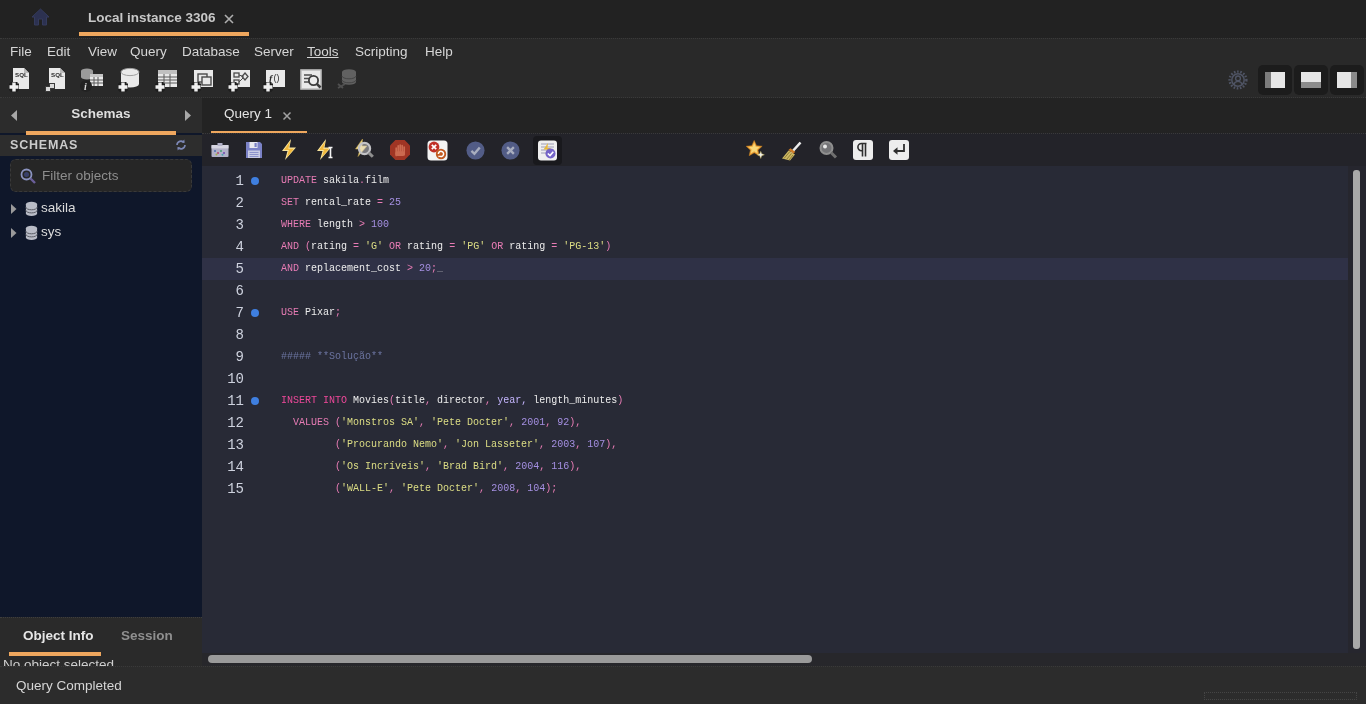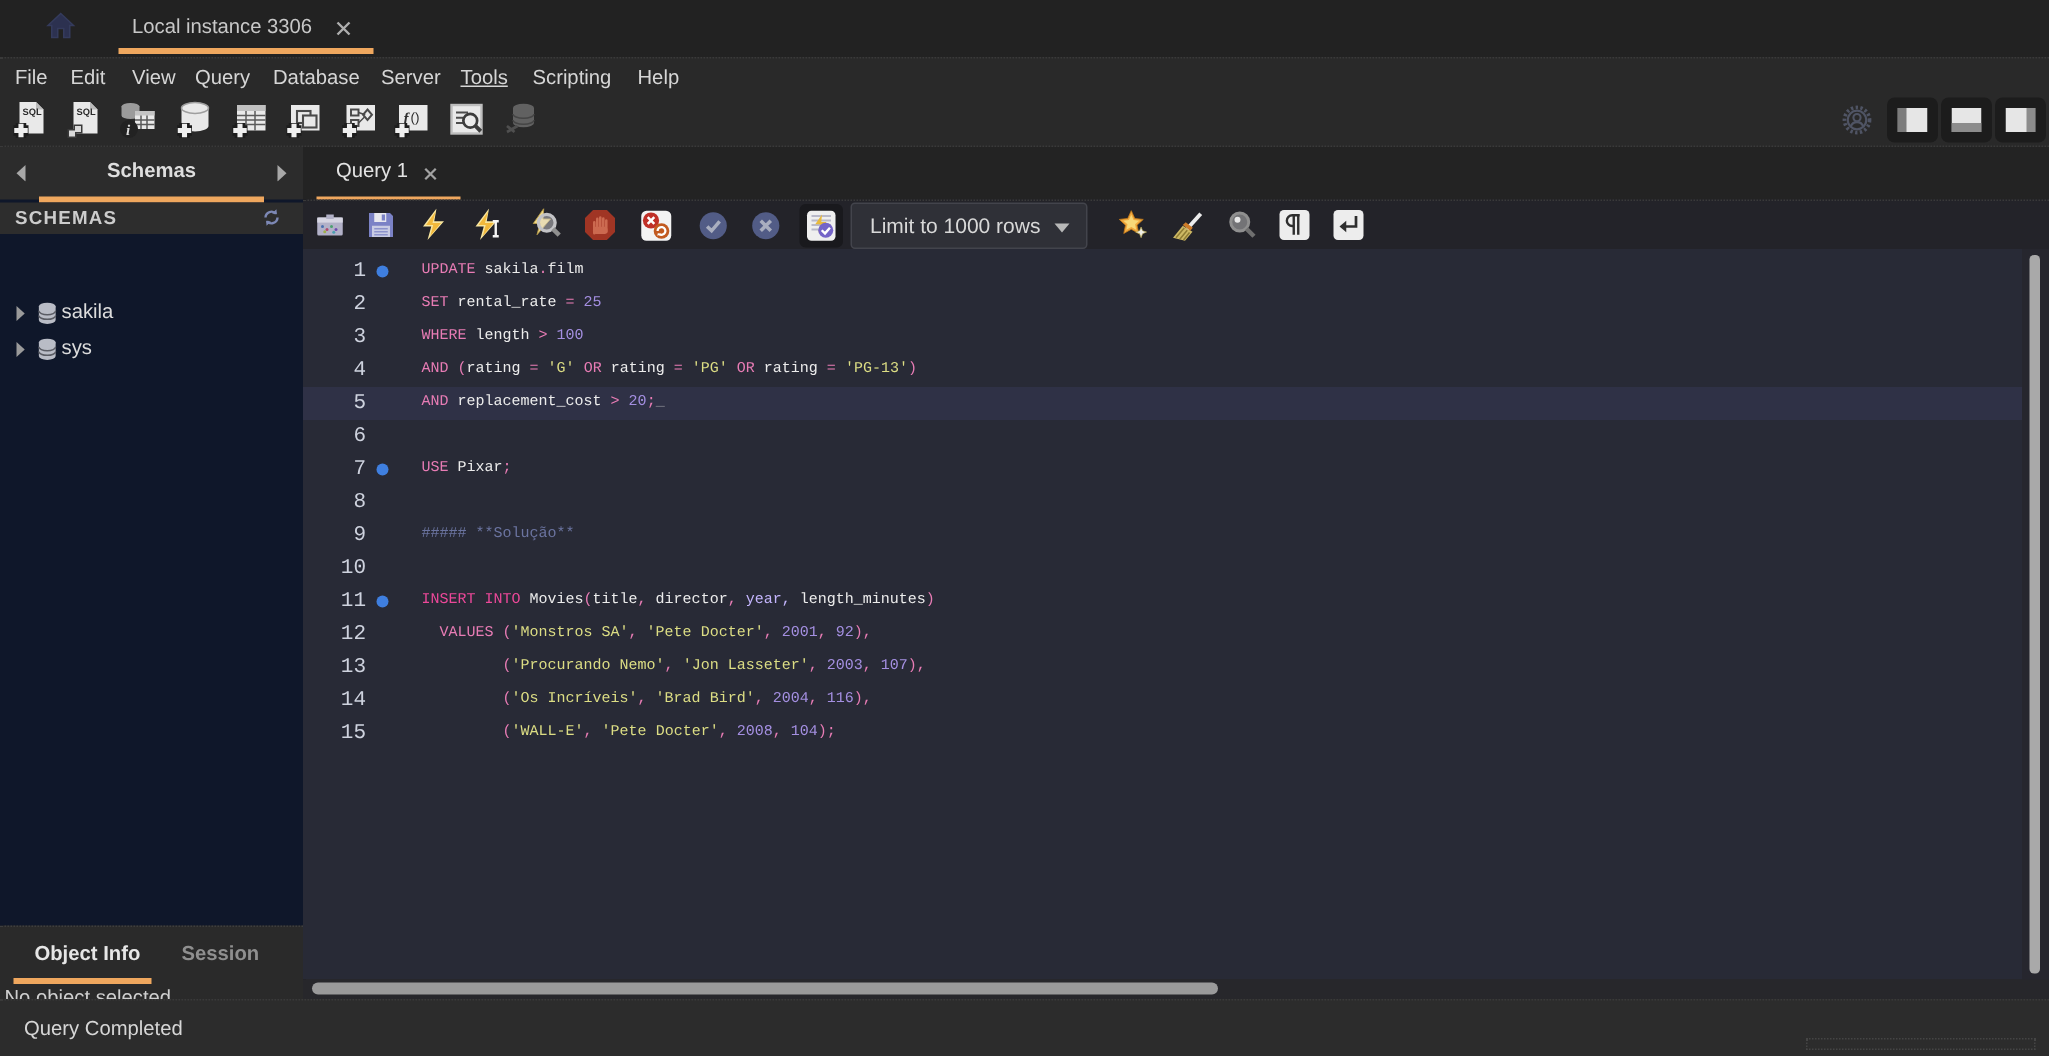--- a/index.html
+++ b/index.html
@@ -10,21 +10,21 @@
   svg { display:block; }
   .mono { font-family:"Liberation Mono",monospace; }
 </style>
 </head>
 <body>
 
 <div class="abs" style="left:0;top:0;width:1366px;height:38px;background:#222222;">
   <svg class="abs" style="left:30px;top:7px;" width="21" height="21" viewBox="0 0 21 21">
     <path d="M10.5 2 L19 10 L16.5 10 L16.5 18 L12.5 18 L12.5 12 L8.5 12 L8.5 18 L4.5 18 L4.5 10 L2 10 Z" fill="#2c3150" stroke="#343b5c" stroke-width="1"></path>
   </svg>
-  <div class="abs" style="left:88px;top:10px;font-size:13.5px;font-weight:normal;color:#c8c8c8;">Local instance 3306</div>
+  <div class="abs" style="left:88px;top:10px;font-size:13.5px;font-weight:bold;color:#c8c8c8;">Local instance 3306</div>
   <svg class="abs" style="left:222px;top:12px;" width="14" height="14" viewBox="0 0 14 14">
     <path d="M3 3 L11 11 M11 3 L3 11" stroke="#aeaeae" stroke-width="1.6"></path>
   </svg>
   <div class="abs orange" style="left:79px;top:32px;width:170px;"></div>
 </div>
 
 <div class="abs" style="left:0;top:38px;width:1366px;height:24px;background:#292929;border-top:1px dotted #3a3a3a;">
   <div class="abs" style="top:5px;left:0;width:1200px;height:17px;font-size:13.5px;color:#d6d6d6;">
     <span class="abs" style="left:10px;">File</span>
     <span class="abs" style="left:47px;">Edit</span>
@@ -161,20 +161,28 @@
   </div>
 
   <div class="abs" style="left:0;top:37px;width:202px;height:21px;background:#2d2d2d;">
     <div class="abs" style="left:10px;top:3px;font-size:12.5px;font-weight:bold;letter-spacing:0.8px;color:#cccccc;">SCHEMAS</div>
     <svg class="abs" style="left:174px;top:3px;" width="14" height="14" viewBox="0 0 14 14">
       <path d="M3 7 a4 4 0 0 1 7-2.5 M11 7 a4 4 0 0 1 -7 2.5" stroke="#7d88b5" stroke-width="1.6" fill="none"></path>
       <path d="M10.3 1.5 L10.6 4.8 L7.4 4.4 Z M3.7 12.5 L3.4 9.2 L6.6 9.6 Z" fill="#7d88b5"></path>
     </svg>
   </div>
 
+  <div class="abs" style="left:10px;top:61px;width:182px;height:33px;background:#262626;border:1px dashed #393939;border-radius:6px;">
+    <svg class="abs" style="left:8px;top:7px;" width="18" height="18" viewBox="0 0 18 18">
+      <circle cx="7.5" cy="7.5" r="5" fill="none" stroke="#8b93c0" stroke-width="1.8"></circle>
+      <circle cx="7.5" cy="7.5" r="2.5" fill="#39406b"></circle>
+      <path d="M11.5 11.5 L16 16" stroke="#6b5f9a" stroke-width="2.4"></path>
+    </svg>
+    <div class="abs" style="left:31px;top:8px;font-size:13.5px;color:#8e8e8e;">Filter objects</div>
+  </div>
 
   <div class="abs" style="left:0;top:99px;width:202px;height:48px;">
     <svg class="abs" style="left:10px;top:7px;" width="7" height="10" viewBox="0 0 7 10">
         <path d="M1 0 L6.5 5 L1 10 Z" fill="#9a9a9a"></path>
       </svg>
     <svg class="abs" style="left:24px;top:4px;" width="15" height="16" viewBox="0 0 15 16">
       <ellipse cx="7.5" cy="3.4" rx="5.6" ry="2.6" fill="#b9bcc6"></ellipse>
       <path d="M1.9 3.4 L1.9 12.4 a5.6 2.6 0 0 0 11.2 0 L13.1 3.4" fill="#b9bcc6"></path>
       <path d="M1.9 6.2 a5.6 2.6 0 0 0 11.2 0 M1.9 9.3 a5.6 2.6 0 0 0 11.2 0" stroke="#5a5c64" stroke-width="1" fill="none"></path>
     </svg>
@@ -205,26 +213,20 @@
   <svg class="abs" style="left:79px;top:12px;" width="12" height="12" viewBox="0 0 12 12">
     <path d="M2.5 2.5 L9.5 9.5 M9.5 2.5 L2.5 9.5" stroke="#a2a2a2" stroke-width="1.5"></path>
   </svg>
   <div class="abs orange" style="left:9px;top:33px;width:96px;"></div>
 </div>
 
 <div class="abs" style="left:202px;top:133px;width:1164px;height:33px;background:#232329;border-top:1px dotted #3a3a3a;" id="qtoolbar">
 
   <div class="abs" style="left:331px;top:2px;width:29px;height:29px;background:#19191d;border-radius:4px;"></div>
 
-  <div class="abs" style="left:365px;top:1px;width:158px;height:31px;background:#2f3037;border:1px solid #43444c;border-radius:3px;">
-    <div class="abs" style="left:12px;top:6px;font-size:14px;color:#d8d8d8;">Limit to 1000 rows</div>
-    <svg class="abs" style="left:134px;top:12px;" width="12" height="8" viewBox="0 0 12 8">
-        <path d="M1 1 L6 7 L11 1 Z" fill="#b8b8b8"></path>
-      </svg>
-  </div>
 
   <svg class="abs" style="left:8px;top:6px;" width="20" height="20" viewBox="0 0 20 20">
     <rect x="1.5" y="5" width="17" height="12" rx="1" fill="#b2b1c8"></rect>
     <rect x="1.5" y="5" width="17" height="3.4" fill="#d6d5e2"></rect>
     <rect x="7.5" y="3" width="5" height="3" fill="#b2b1c8"></rect>
     <circle cx="5" cy="11" r="1" fill="#4a6fb0"></circle>
       <circle cx="8" cy="13" r="1" fill="#b04a6f"></circle>
     <circle cx="11" cy="11" r="1" fill="#4aa06f"></circle>
       <circle cx="14" cy="13" r="1" fill="#6f4ab0"></circle>
     <circle cx="6.5" cy="14.5" r="1" fill="#9fb04a"></circle>

